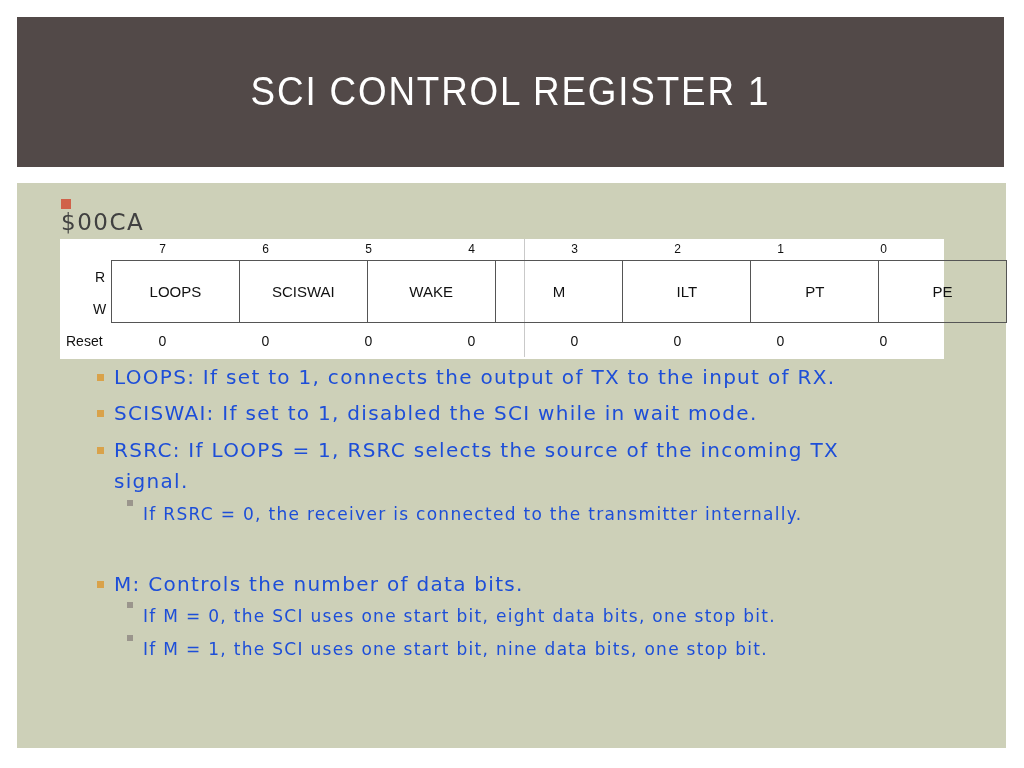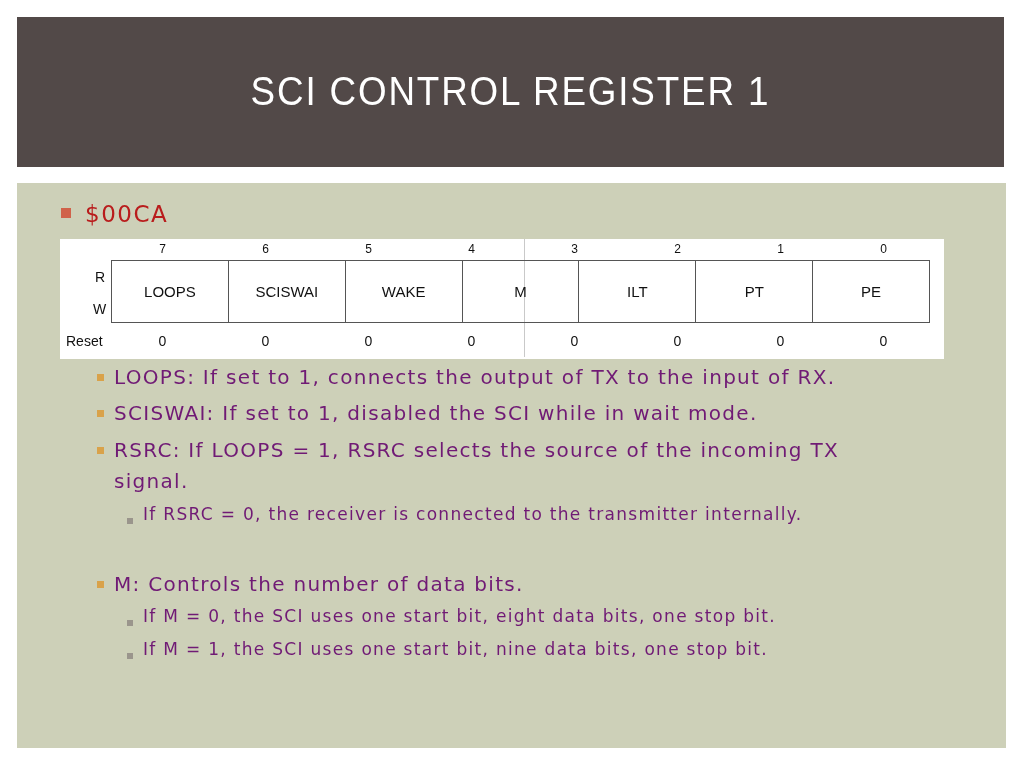--- a/index.html
+++ b/index.html
@@ -39,24 +39,24 @@
       top: 183px;
       width: 989px;
       height: 565px;
       background: #cdd0b8;
     }
     .l1 {
       position: absolute;
       left: 44px;
       top: 18px;
       display: flex;
-      align-items: center;
-      color: #b91c1c;
+      color: #404040;
       font-size: 23px;
       letter-spacing: 1.5px;
+      flex-direction: column;
     }
     .bullet {
       display: inline-block;
       flex: 0 0 auto;
     }
     .b1 {
       width: 10px;
       height: 10px;
       background: #d0624a;
       margin-right: 14px;
@@ -90,21 +90,21 @@
       position: absolute;
       top: 3px;
       font-size: 12px;
       width: 103px;
       text-align: center;
     }
     .fields {
       position: absolute;
       left: 51px;
       top: 21px;
-      width: 819px;
+      width: 896px;
       height: 63px;
       border: 1px solid #555;
       box-sizing: border-box;
       display: flex;
     }
     .field {
       flex: 1 1 0;
       border-right: 1px solid #555;
       display: flex;
       align-items: center;
@@ -133,36 +133,36 @@
     .divider {
       position: absolute;
       left: 464px;
       top: 0;
       width: 1px;
       height: 118px;
       background: #c9c9c9;
     }
     .l2, .l3 {
       position: absolute;
-      color: #701a75;
+      color: #1d4ed8;
       letter-spacing: 1.3px;
     }
     .l2 {
       left: 80px;
       font-size: 20px;
       display: flex;
       align-items: flex-start;
     }
     .l2 .txt { line-height: 31px; width: 800px; }
     .l2 .bullet { margin-top: 12px; }
     .l3 {
       left: 110px;
       font-size: 17px;
       display: flex;
-      align-items: flex-end;
+      align-items: flex-start;
     }
   </style>
 </head>
 <body>
 
 <div class="title-bar">
   <div class="title-text">SCI CONTROL REGISTER 1</div>
 </div>
 
 <div class="content">

